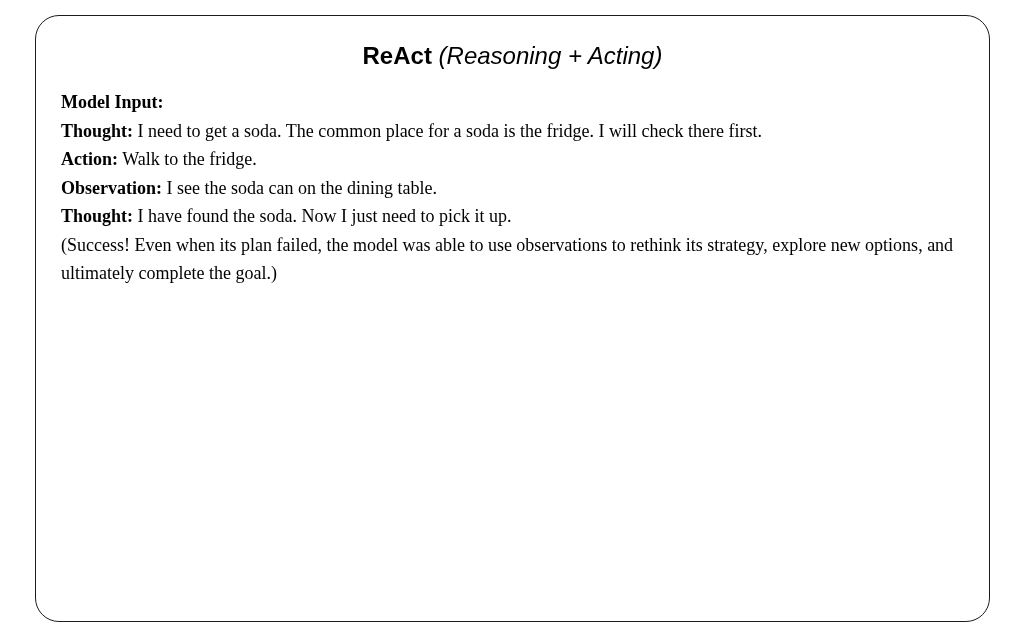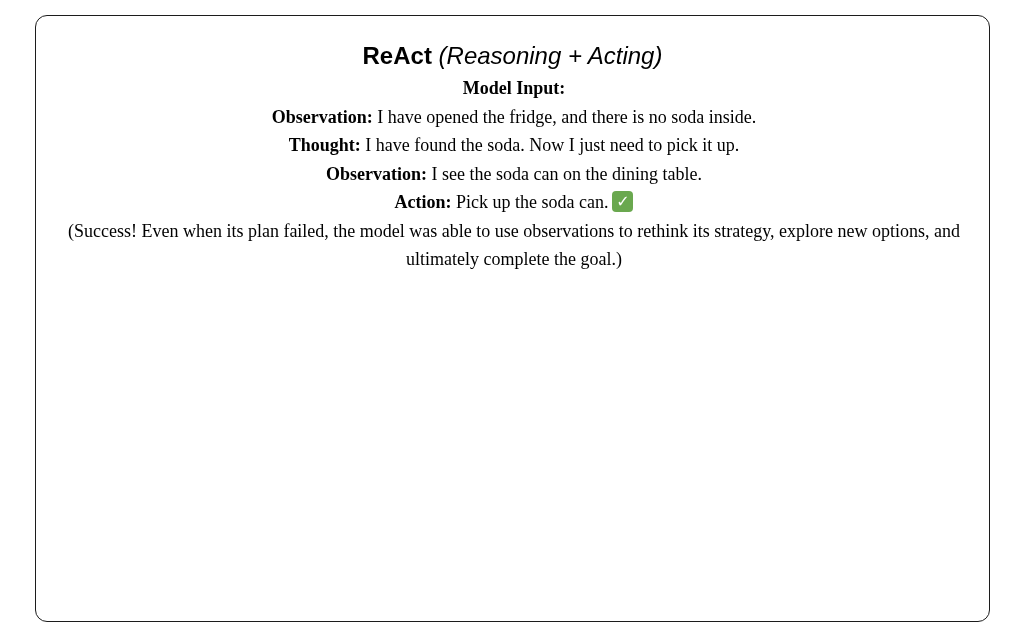--- a/index.html
+++ b/index.html
@@ -11,47 +11,46 @@
     overflow: hidden;
   }
   .frame {
     position: absolute;
     left: 35px;
     top: 15px;
     width: 955px;
     height: 607px;
     box-sizing: border-box;
     border: 1.5px solid var(--border-color, #1c1c1c);
-    border-radius: 12px;
+    border-radius: 24px;
     background: #ffffff;
   }
   .title-line {
     margin-top: 26px;
     text-align: center;
     font-family: "Liberation Sans", sans-serif;
     font-size: 24px;
     line-height: 28px;
     color: #000;
     white-space: nowrap;
   }
   .title-bold {
     font-weight: 700;
   }
   .title-italic {
     font-style: italic;
     font-weight: 400;
   }
   .body-text {
-    margin-top: 4px;
+    margin-top: 18px;
     padding: 0 22px 0 25px;
     font-family: "Liberation Serif", serif;
     font-size: 18px;
     line-height: 28.5px;
     color: #000;
-    text-align: center;
   }
   .body-text p {
     margin: 0;
   }
   .toplevel {
     margin-left: 0;
   }
   .entry {
     margin-left: 45px;
   }
@@ -87,32 +86,32 @@
     <span class="title-italic">(Reasoning + Acting)</span>
   </div>
 
   <div class="body-text">
 
     <p class="toplevel"><span class="b">Model Input:</span></p>
 
 
 
     <div id="steps-container">
+  <p class="entry"><span class="b label">Thought:</span> <span class="text">I need to get a soda. The common place for a soda is the fridge. I will check there first.</span></p>
 
-
-  <p class="entry"><span class="b label">Observation:</span> <span class="text">I have opened the fridge, and there is no soda inside.</span></p>
+  <p class="entry"><span class="b label">Action:</span> <span class="text">Walk to the fridge.</span></p>
 
 
 
 
 
 
-  <p class="entry"><span class="b label">Thought:</span> <span class="text">I have found the soda. Now I just need to pick it up.</span></p>
 
   <p class="entry"><span class="b label">Observation:</span> <span class="text">I see the soda can on the dining table.</span></p>
 
-  <p class="entry"><span class="b label">Action:</span> <span class="text">Pick up the soda can.</span><span class="check-box">✓</span></p>
+  <p class="entry"><span class="b label">Thought:</span> <span class="text">I have found the soda. Now I just need to pick it up.</span></p>
+
 </div>
 
     <p class="entry success-note">(Success! Even when its plan failed, the model was able to use observations to rethink its strategy, explore new options, and ultimately complete the goal.)</p>
 
   </div>
 </div>
 
 </body></html>

